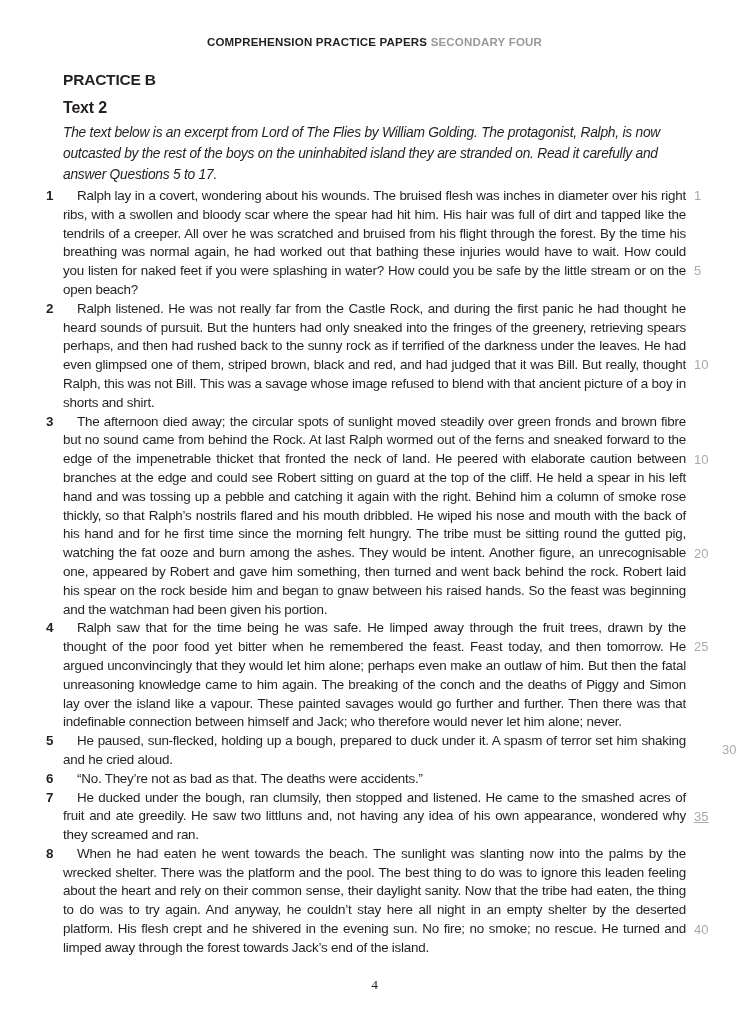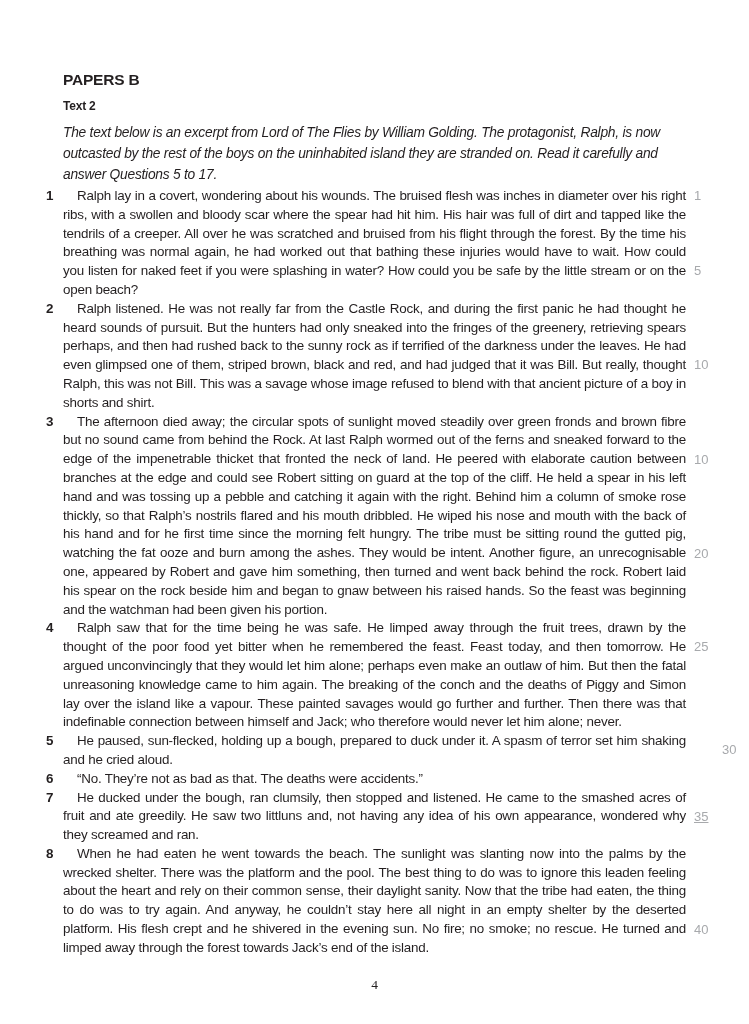--- a/index.html
+++ b/index.html
@@ -36,21 +36,21 @@
     left: 63px;
     top: 71px;
     font-size: 15.5px;
     font-weight: 700;
     letter-spacing: -0.2px;
   }
   .text-label {
     position: absolute;
     left: 63px;
     top: 99px;
-    font-size: 12px;
+    font-size: 16px;
     font-weight: 700;
     letter-spacing: -0.2px;
   }
   .intro {
     position: absolute;
     left: 63px;
     top: 122px;
     width: 627px;
     font-style: italic;
     font-size: 13.8px;
@@ -98,22 +98,27 @@
     font-family: "Liberation Serif", serif;
     font-size: 13.5px;
     color: #231f20;
   }
 </style>
 </head>
 <body>
 
 <div class="page">
 
+  <div class="running-head">
+    <span>COMPREHENSION PRACTICE PAPERS</span>
+    <span> </span>
+    <span class="subtitle">SECONDARY FOUR</span>
+  </div>
 
-  <div class="section-heading">PAPERS B</div>
+  <div class="section-heading">PRACTICE B</div>
 
   <div class="text-label">Text 2</div>
 
   <div class="intro">The text below is an excerpt from Lord of The Flies by William Golding. The protagonist, Ralph, is now outcasted by the rest of the boys on the uninhabited island they are stranded on. Read it carefully and answer Questions 5 to 17.</div>
 
   <div class="passage">
   <div class="para">
     <span class="num">1</span>
     <span class="text">Ralph lay in a covert, wondering about his wounds. The bruised flesh was inches in diameter over his right ribs, with a swollen and bloody scar where the spear had hit him. His hair was full of dirt and tapped like the tendrils of a creeper. All over he was scratched and bruised from his flight through the forest. By the time his breathing was normal again, he had worked out that bathing these injuries would have to wait. How could you listen for naked feet if you were splashing in water? How could you be safe by the little stream or on the open beach?</span>
   </div>

